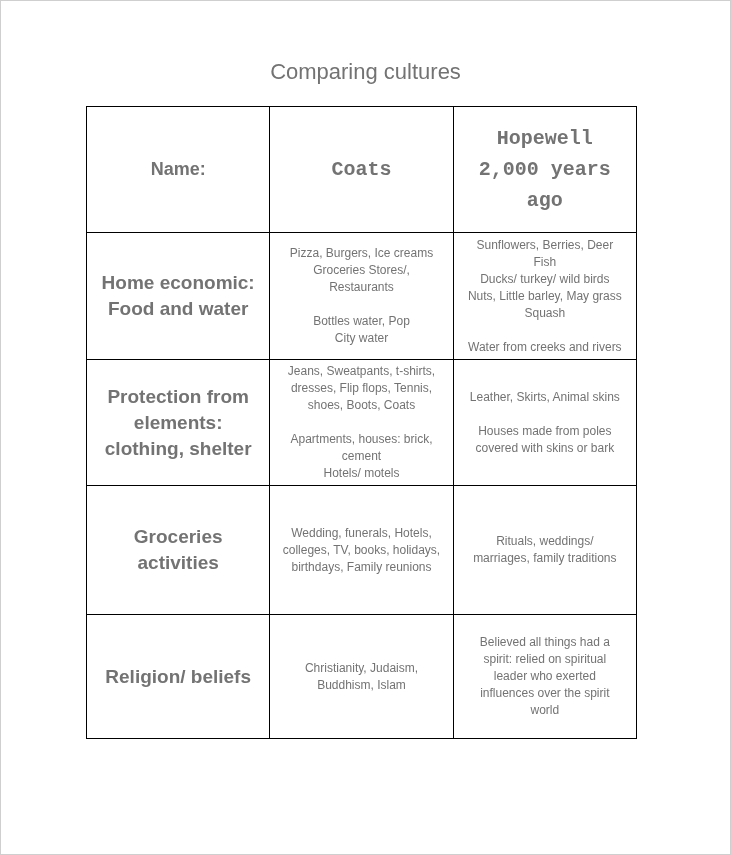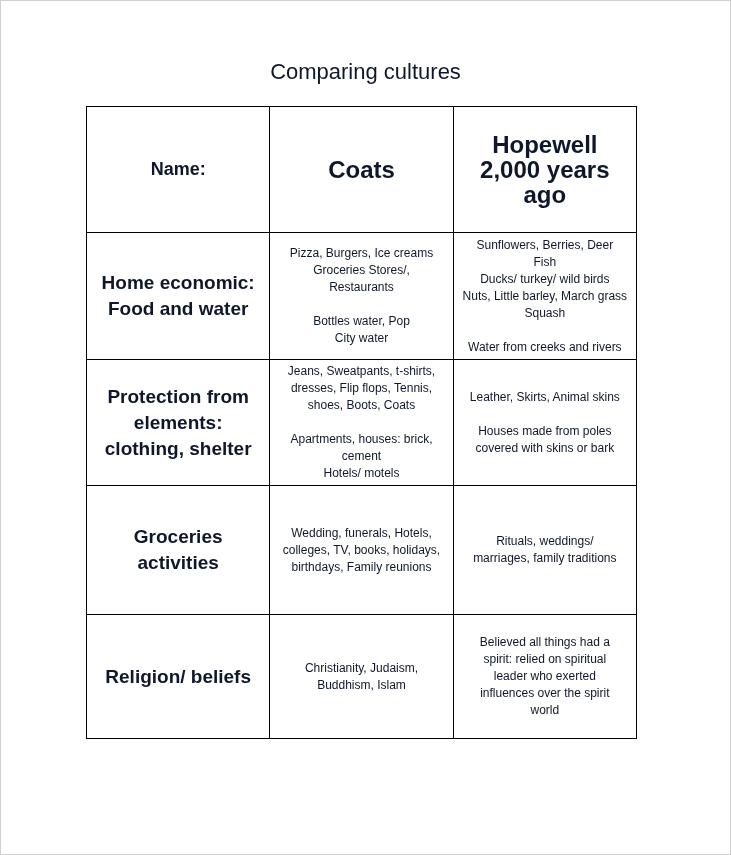--- a/index.html
+++ b/index.html
@@ -8,21 +8,21 @@
     background: #ffffff;
   }
   .page {
     position: relative;
     width: 731px;
     height: 855px;
     box-sizing: border-box;
     background: #ffffff;
     border: 1px solid #cfcfcf;
     font-family: "Liberation Sans", sans-serif;
-    color: #0f172a;
+    color: #737373;
     overflow: hidden;
   }
   .doc-title {
     position: absolute;
     top: 58px;
     left: 0;
     width: 100%;
     text-align: center;
     font-size: 22px;
     font-weight: 400;
@@ -52,22 +52,23 @@
   tr.r-row3  { height: 124px; }
 
   td.name-cell {
     text-align: left;
     padding-left: 10px;
     font-weight: bold;
     font-size: 18px;
   }
   td.colhead {
     font-weight: bold;
-    font-size: 24px;
-    line-height: 25px;
+    font-size: 20px;
+    line-height: 31px;
+    font-family: Liberation Mono, monospace;
   }
   td.row-label {
     font-weight: bold;
     font-size: 19px;
     line-height: 26px;
   }
   td.data-cell {
     font-size: 12px;
     line-height: 17px;
   }
@@ -94,21 +95,21 @@
 Food and water</td>
         <td class="data-cell">Pizza, Burgers, Ice creams
 Groceries Stores/,
 Restaurants
 
 Bottles water, Pop
 City water</td>
         <td class="data-cell">Sunflowers, Berries, Deer
 Fish
 Ducks/ turkey/ wild birds
-Nuts, Little barley, March grass
+Nuts, Little barley, May grass
 Squash
 
 Water from creeks and rivers</td>
       </tr>
 
       <tr class="r-row1">
         <td class="row-label">Protection from
 elements:
 clothing, shelter</td>
         <td class="data-cell">Jeans, Sweatpants, t-shirts,

